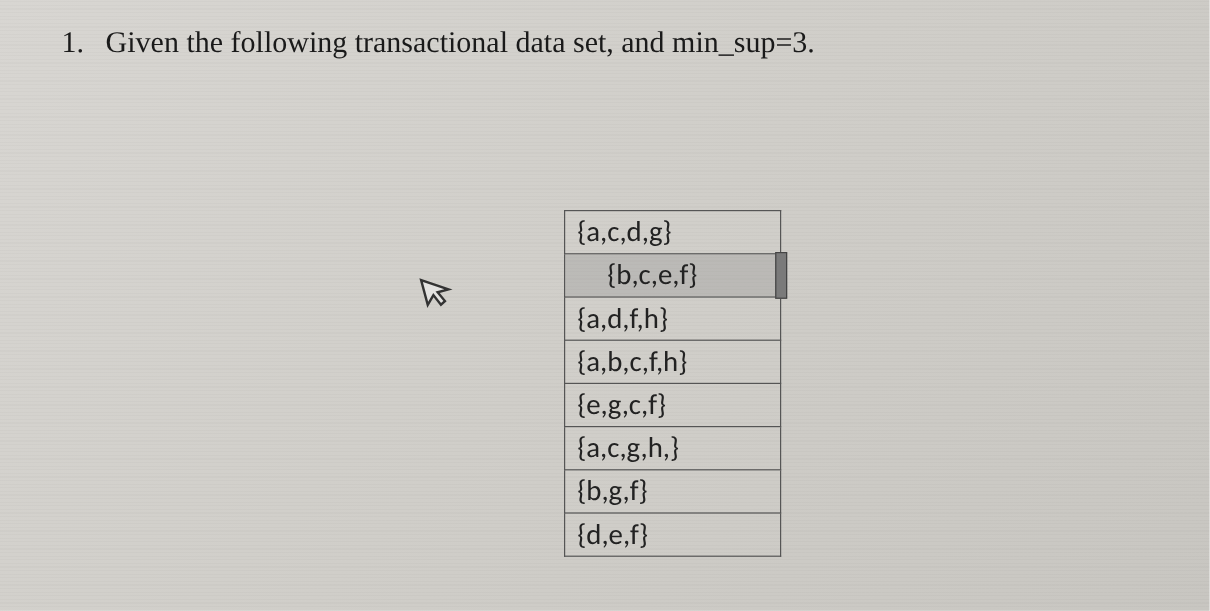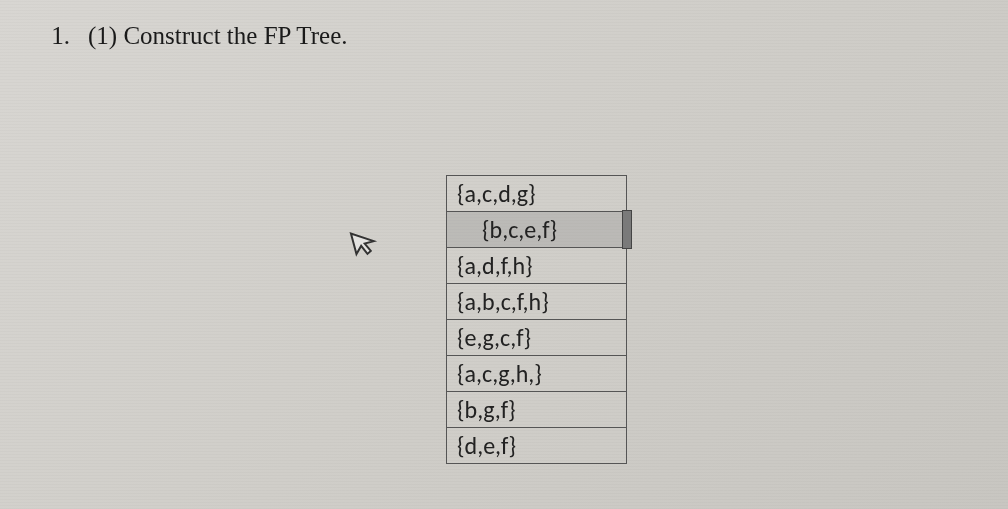--- a/index.html
+++ b/index.html
@@ -45,21 +45,21 @@
       font-weight: 500;
     }
     .qtext {
       flex: 1;
     }
     .qtext .line {
       white-space: nowrap;
     }
     .table-wrap {
       position: absolute;
-      left: 446px;
+      left: 470px;
       top: 175px;
     }
     table {
       border-collapse: collapse;
       font-family: Calibri, Arial, sans-serif;
       font-size: 24px;
       color: #222;
     }
     td {
       border: 1.5px solid #555;
@@ -99,21 +99,21 @@
       transform: rotate(-15deg);
     }
   </style>
 </head>
 <body>
 
 <div class="content">
   <div class="question-block">
     <div class="qnum">1.</div>
     <div class="qtext">
-      <div class="line">(1) Construct the FP Tree.</div>
+      <div class="line">Given the following transactional data set, and min_sup=3.</div>
     </div>
   </div>
 </div>
 
 <div class="cursor-icon">
   <svg viewBox="0 0 24 24" fill="none" stroke="currentColor" stroke-width="1.5">
     <path d="M4 4 L4 20 L9 15 L12 22 L15 20.5 L12 14 L19 14 Z" fill="rgba(240,240,240,0.6)"></path>
   </svg>
 </div>
 

